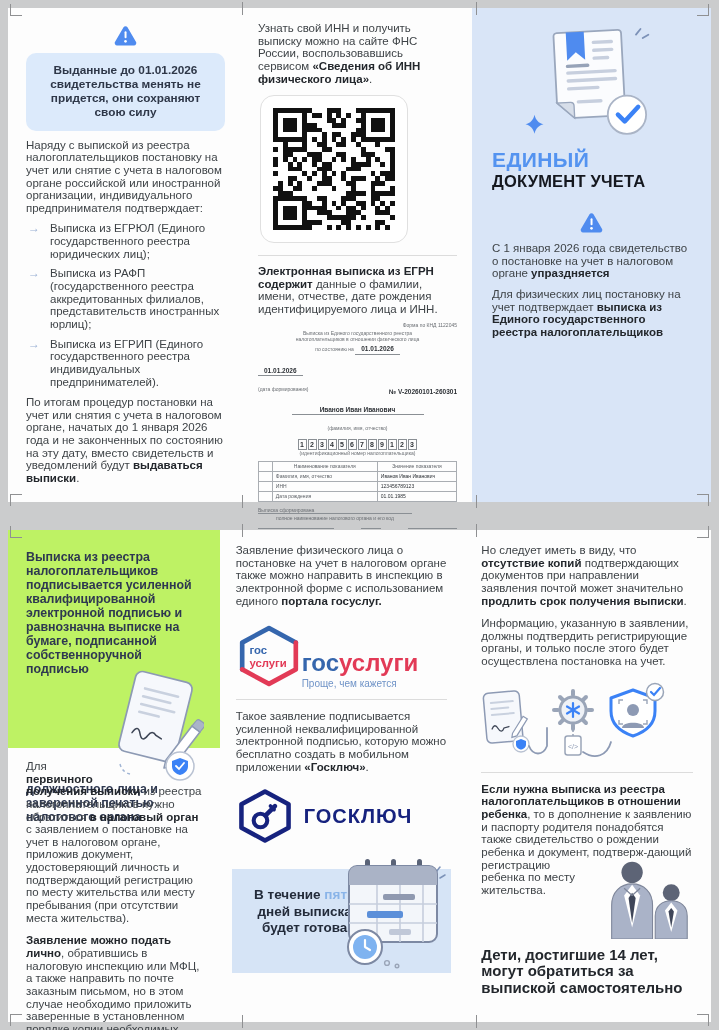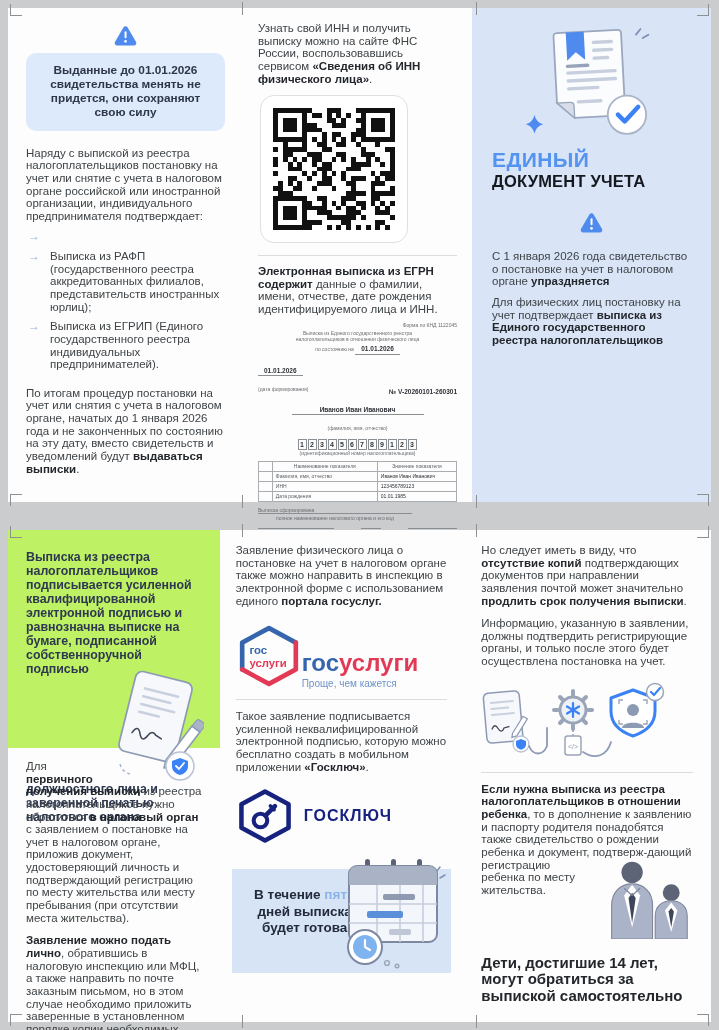--- a/index.html
+++ b/index.html
@@ -13,21 +13,21 @@
   .tick{position:absolute;width:1px;height:13px;background:#8f9092;z-index:5;}
   .tick.t{top:-6px;} .tick.b{bottom:-6px;}
   .corner{position:absolute;width:11px;height:11px;z-index:5;}
   .corner.tl{left:2px;top:-4px;border-left:1px solid #8f9092;border-bottom:1px solid #8f9092;}
   .corner.tr{right:2px;top:-4px;border-right:1px solid #8f9092;border-bottom:1px solid #8f9092;}
   .corner.bl{left:2px;bottom:-4px;border-left:1px solid #8f9092;border-top:1px solid #8f9092;}
   .corner.br{right:2px;bottom:-4px;border-right:1px solid #8f9092;border-top:1px solid #8f9092;}
   
   p{margin:0;font-size:11.5px;line-height:1.1;color:#3e4347;}
   .b{font-weight:bold;color:#23272c;}
-  .gap8{margin-top:8px;} .gap10{margin-top:10px;} .gap12{margin-top:16px;}
+  .gap8{margin-top:8px;} .gap10{margin-top:10px;} .gap12{margin-top:8px;}
   .alert-box{background:#dceafb;border-radius:10px;padding:11px 12px;text-align:center;}
   .alert-box p{font-weight:bold;color:#2e3748;font-size:11.8px;line-height:1.18;}
   .warn{display:block;margin:2px auto 6px;}
   .divider{height:1px;background:#dcdcdc;margin:10px 0;}
   
   .p1c1{padding:14px 18px 8px;}
   ul.bullets{list-style:none;margin:8px 0 0;padding:0;}
   ul.bullets li{display:flex;margin-bottom:7px;}
   ul.bullets .arr{color:#9bb1d4;flex:0 0 22px;padding-left:2px;font-size:12px;line-height:1.05;}
   ul.bullets p{flex:1;}
@@ -64,21 +64,21 @@
   .panel p{font-weight:bold;color:#2e3850;font-size:12.4px;line-height:1.13;}
   .float-icon{float:right;width:96px;height:118px;margin:2px 0 0 4px;shape-outside:inset(0);}
   .p2c1-body{padding:12px 18px 8px;}
   
   .p2c2{padding:14px 16px 8px;}
   .gu-row{display:flex;align-items:flex-end;margin:16px 0 4px;}
   .gu-word{font-size:24px;font-weight:bold;line-height:1;}
   .gu-word .blue{color:#3566ad;} .gu-word .red{color:#e23a56;}
   .gu-tag{font-size:10px;color:#6f93c7;margin-top:3px;}
   .gk-row{display:flex;align-items:center;margin:14px 0 0;}
-  .gk-word{font-size:16px;font-weight:bold;color:#16227e;letter-spacing:1px;margin-left:10px;}
+  .gk-word{font-size:20px;font-weight:bold;color:#16227e;letter-spacing:1px;margin-left:10px;}
   .blue-box{position:relative;background:#d6e4f6;margin:24px -4px 0;padding:18px 14px 16px;height:70px;text-align:center;}
   .blue-box p{font-size:13.5px;font-weight:bold;color:#232b3a;line-height:1.22;width:118px;}
   .blue-box .hl{color:#8ab4e8;}
   .blue-box svg{position:absolute;right:2px;top:-16px;}
   
   .p2c3{padding:14px 18px 8px;}
   .fam-float{float:right;width:96px;height:80px;margin:0 0 0 2px;}
   .clearfix::after{content:"";display:block;clear:both;}
 </style>
 </head>
@@ -102,20 +102,21 @@
         <rect x="11.1" y="7" width="1.9" height="6.6" rx="0.95" fill="#fff"></rect>
         <circle cx="12" cy="16.6" r="1.25" fill="#fff"></circle>
       </svg>
       <div class="alert-box">
         <p>Выданные до 01.01.2026 свидетельства менять не придется, они сохраняют свою силу</p>
       </div>
       <p class="gap12">Наряду с выпиской из реестра налогоплательщиков постановку на учет или снятие с учета в налоговом органе российской или иностранной организации, индивидуального предпринимателя подтверждает:</p>
       <ul class="bullets">
         <li>
           <span class="arr">→</span>
+          <p>Выписка из ЕГРЮЛ (Единого государственного реестра юридических лиц);</p>
         </li>
         <li>
           <span class="arr">→</span>
           <p>Выписка из РАФП (государственного реестра аккредитованных филиалов, представительств иностранных юрлиц);</p>
         </li>
         <li>
           <span class="arr">→</span>
           <p>Выписка из ЕГРИП (Единого государственного реестра индивидуальных предпринимателей).</p>
         </li>
       </ul>

